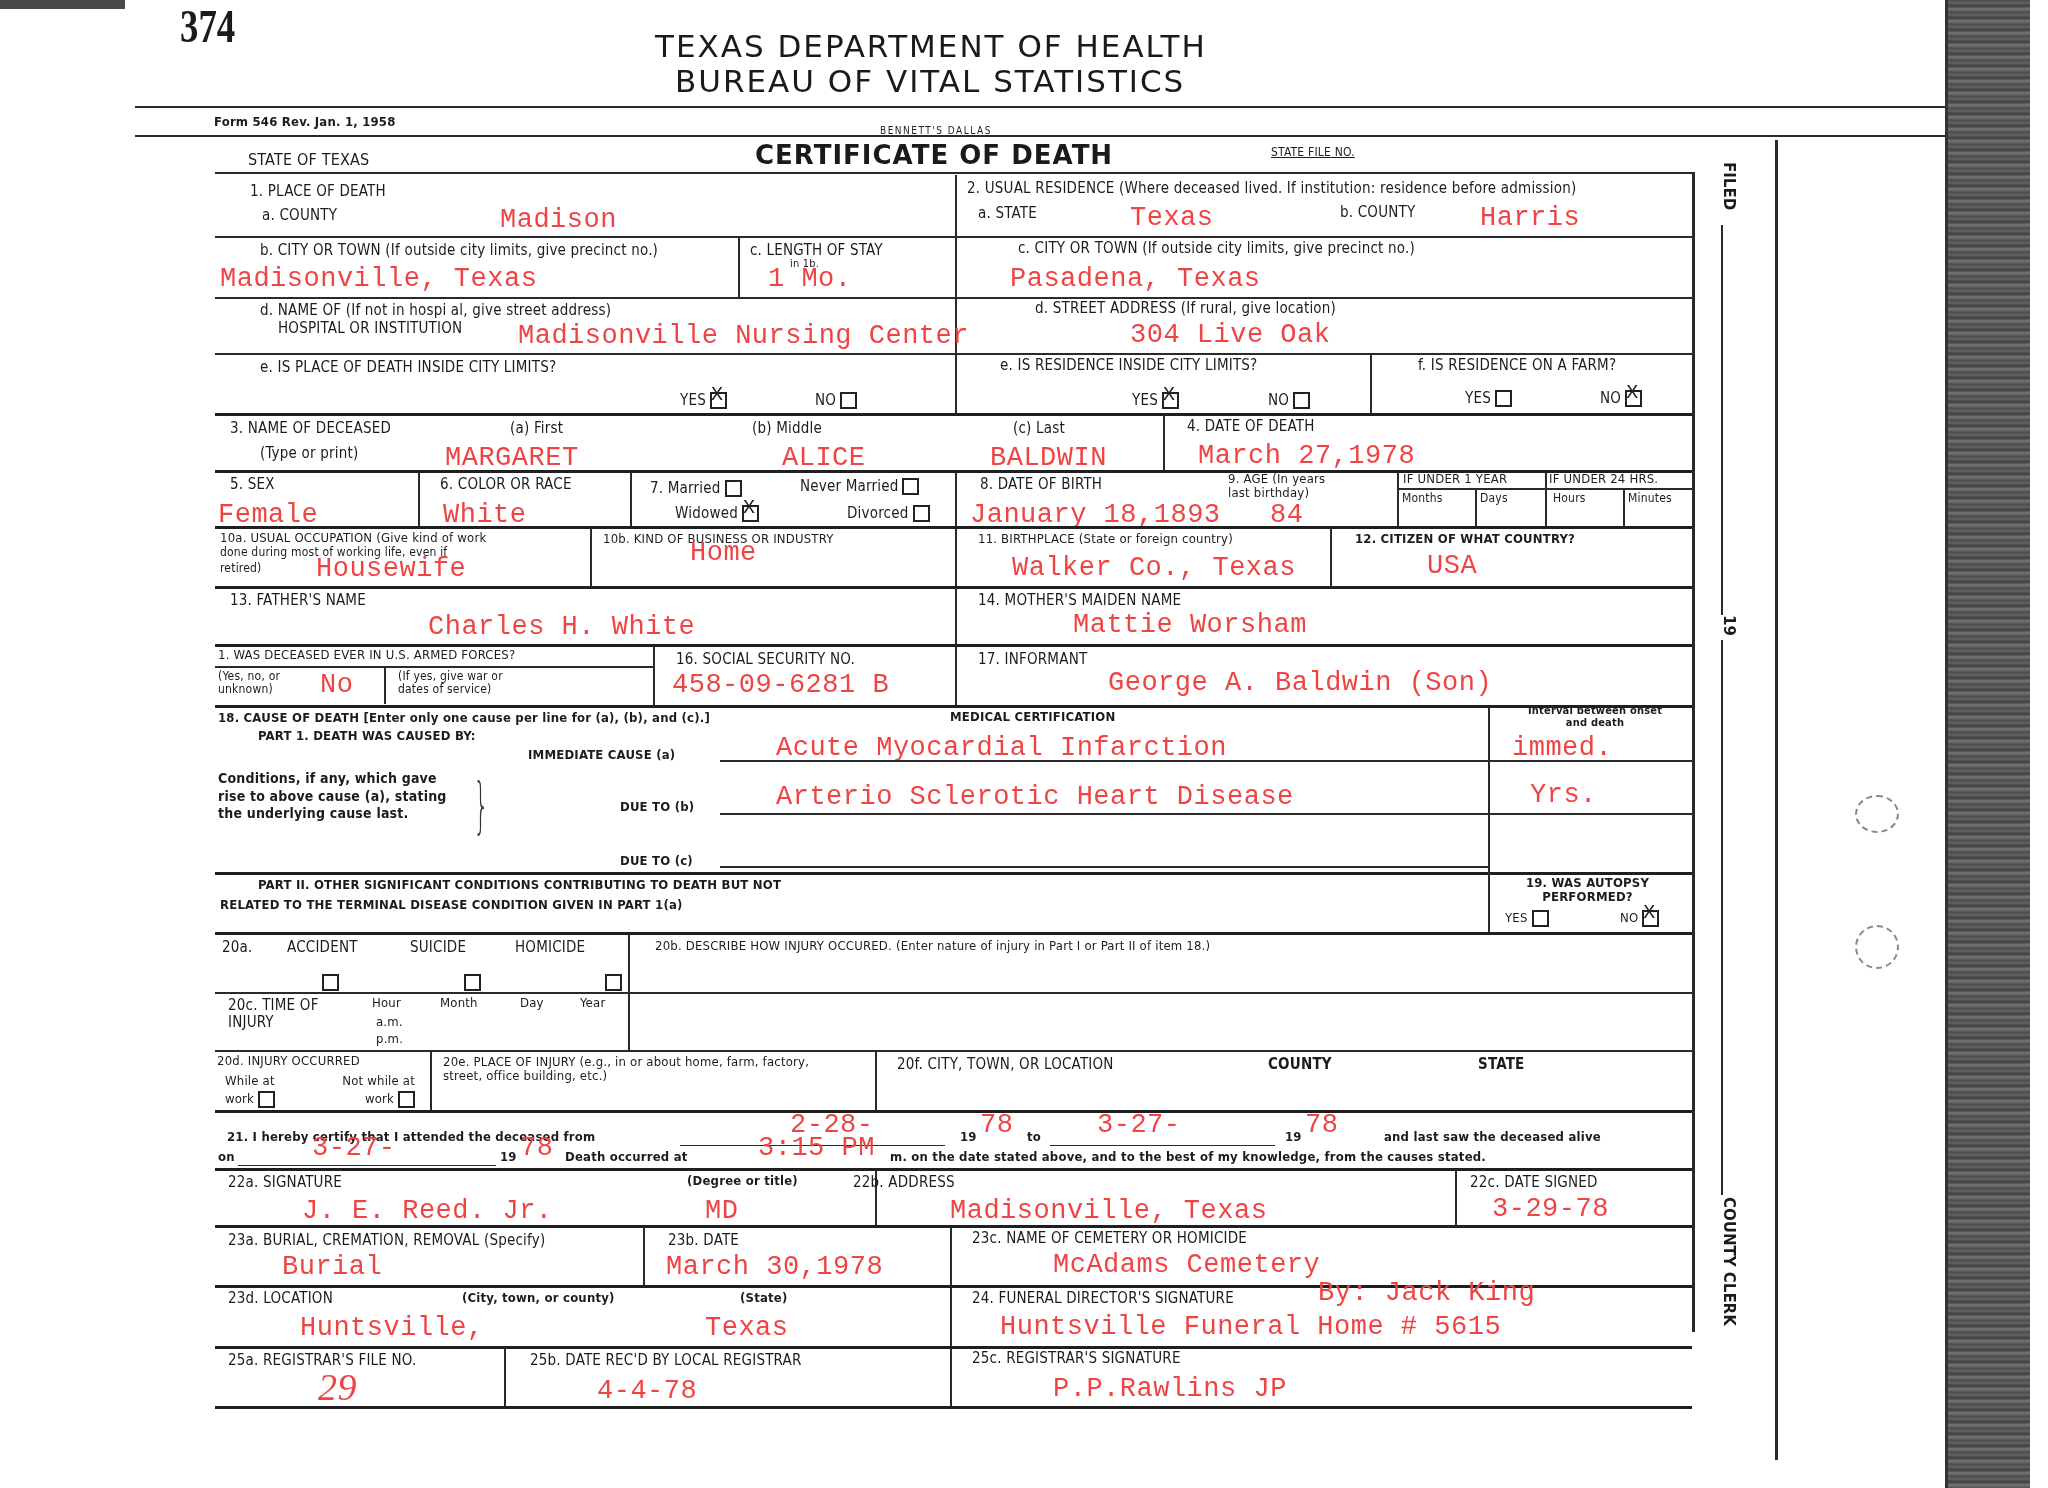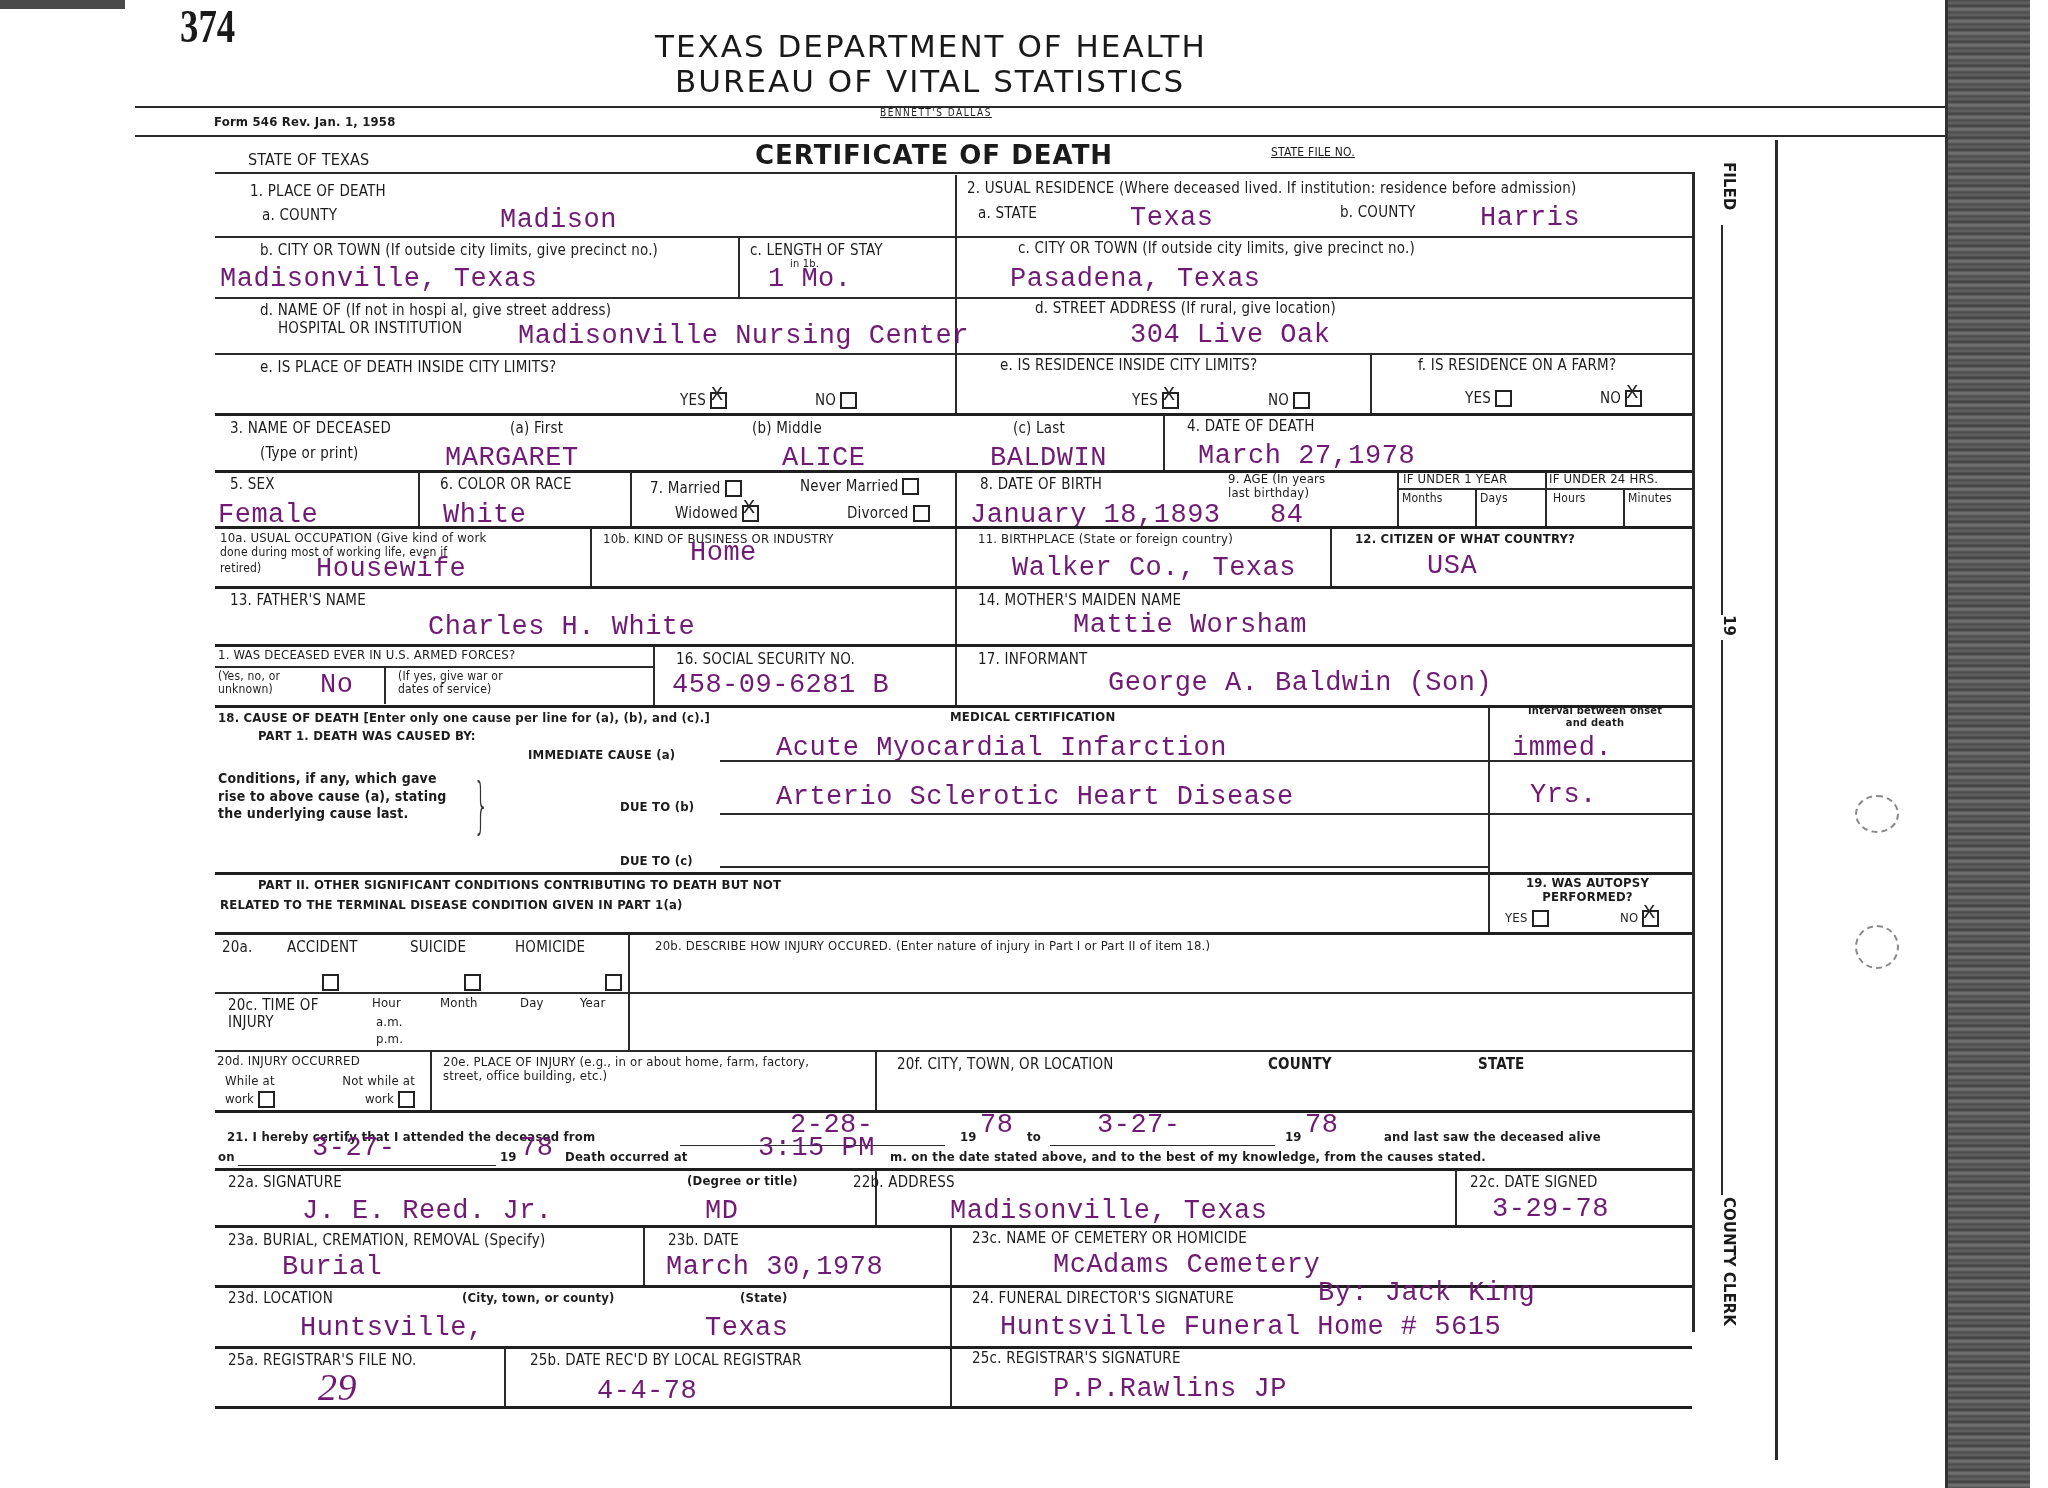--- a/index.html
+++ b/index.html
@@ -3,21 +3,21 @@
 <meta charset="utf-8">
 <style>
   html, body { margin:0; padding:0; }
   body { width:2048px; height:1488px; background:#ffffff; position:relative; overflow:hidden;
          font-family:"Liberation Sans", sans-serif; color:#1a1a1a; }
   .abs { position:absolute; }
   .lbl { position:absolute; font-family:"DejaVu Sans Condensed","DejaVu Sans", sans-serif; font-size:15px; letter-spacing:0.2px; color:#1c1c1c; white-space:nowrap; line-height:1.1; }
   .lbl.b { font-weight:bold; }
   .lbl.sm { font-size:13px; }
   .lbl.xs { font-size:12px; }
-  .val { position:absolute; font-family:"Liberation Mono","DejaVu Sans Mono", monospace; font-size:27px; color:#701a75; white-space:nowrap; line-height:1; letter-spacing:0.5px; }
+  .val { position:absolute; font-family:"Liberation Mono","DejaVu Sans Mono", monospace; font-size:27px; color:#ef4444; white-space:nowrap; line-height:1; letter-spacing:0.5px; }
   .hline { position:absolute; height:2px; background:#2a2a2a; }
   .hline.thick { height:3px; background:#1f1f1f; }
   .vline { position:absolute; width:2px; background:#2a2a2a; }
   .box { display:inline-block; width:13px; height:13px; border:2px solid #222; vertical-align:middle; margin-left:4px; position:relative; }
   .box.x::after { content:"X"; position:absolute; left:-1px; top:-10px; font-family:"Liberation Mono", monospace; font-size:20px; color:#222; }
   .vert { position:absolute; transform-origin:left top; transform:rotate(90deg); font-family:"DejaVu Sans", sans-serif; font-weight:bold; font-size:15px; white-space:nowrap; }
   .stripe { position:absolute; left:1948px; top:0; width:82px; height:1488px;
             background: repeating-linear-gradient(180deg,#3a3a3a 0px,#555 3px,#2e2e2e 6px,#6b6b6b 9px,#404040 12px); opacity:0.92; }
   .stripe-edge { position:absolute; left:1945px; top:0; width:3px; height:1488px; background:#333; }
   .corner-tab { position:absolute; left:0; top:0; width:125px; height:9px; background:#4a4a4a; }
@@ -35,21 +35,21 @@
 <div class="circle-mark" style="left:1855px;top:795px;width:40px;height:34px;"></div>
 <div class="circle-mark" style="left:1855px;top:925px;width:40px;height:40px;"></div>
 
 
 <div class="abs" style="left:180px;top:0px;font-family:'Liberation Serif',serif;font-size:46px;font-weight:bold;transform:scaleX(0.8);transform-origin:left;">374</div>
 <div class="abs" style="left:655px;top:28px;font-family:'DejaVu Sans',sans-serif;font-size:31px;letter-spacing:2px;">TEXAS DEPARTMENT OF HEALTH</div>
 <div class="abs" style="left:675px;top:63px;font-family:'DejaVu Sans',sans-serif;font-size:31px;letter-spacing:2px;">BUREAU OF VITAL STATISTICS</div>
 
 <div class="hline" style="left:135px;top:106px;width:1810px;"></div>
 <div class="lbl b sm" style="left:214px;top:115px;">Form 546 Rev. Jan. 1, 1958</div>
-<div class="lbl xs" style="left:880px;top:107px;font-size:10px;letter-spacing:1.5px;text-decoration:underline;">BENNETT'S DALLAS</div>
+<div class="lbl xs" style="left:880px;top:125px;font-size:10px;letter-spacing:1.5px;text-decoration:underline;">BENNETT'S DALLAS</div>
 <div class="hline" style="left:135px;top:135px;width:1810px;"></div>
 
 <div class="lbl" style="left:248px;top:151px;font-size:16px;">STATE OF TEXAS</div>
 <div class="abs" style="left:755px;top:140px;font-family:'DejaVu Sans',sans-serif;font-size:26px;font-weight:bold;letter-spacing:1px;">CERTIFICATE OF DEATH</div>
 <div class="lbl" style="left:1271px;top:146px;font-size:12px;text-decoration:underline;">STATE FILE NO.</div>
 
 
 <div class="hline" style="left:215px;top:172px;width:1477px;"></div>
 <div class="vline" style="left:1692px;top:172px;height:1160px;width:3px;"></div>
 <div class="vline" style="left:1775px;top:140px;height:1320px;width:3px;"></div>

